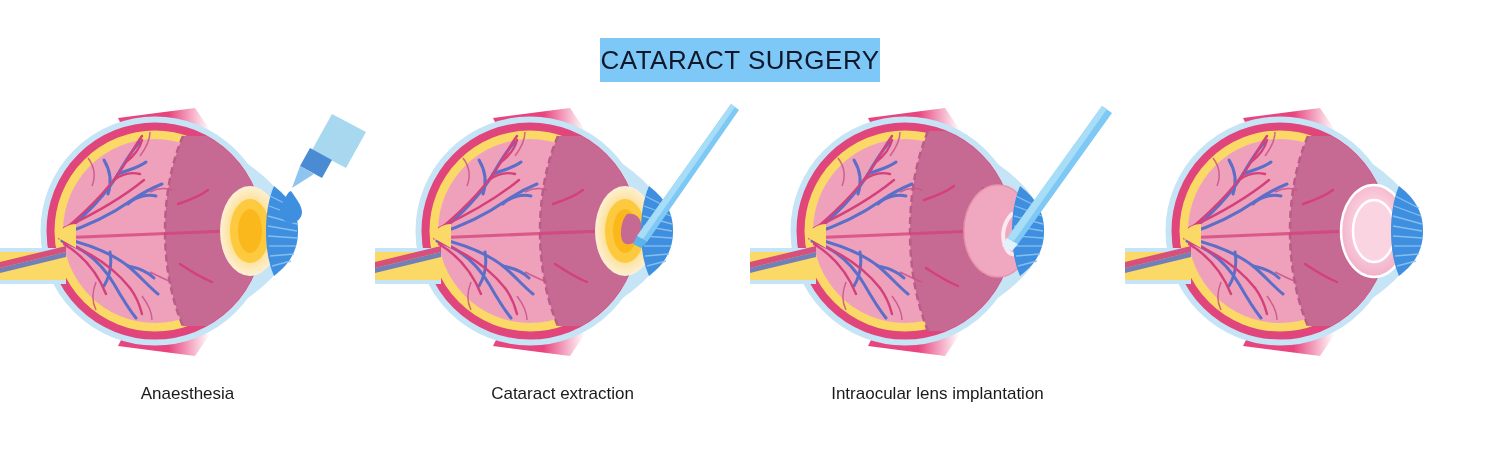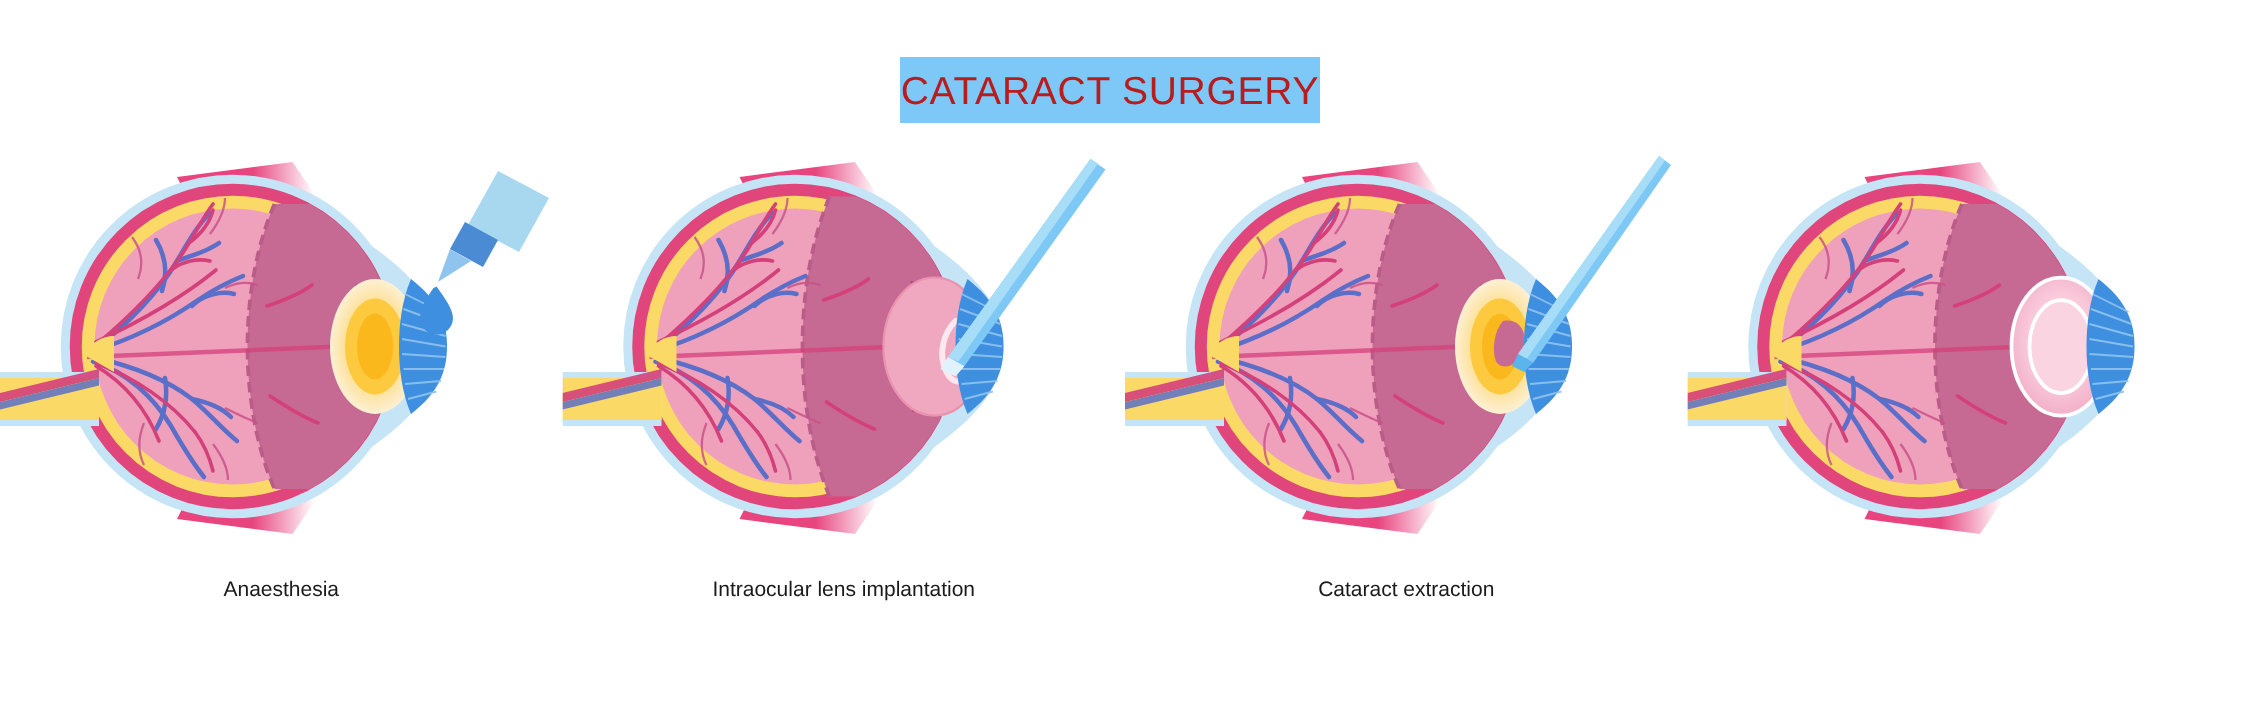--- a/index.html
+++ b/index.html
@@ -25,21 +25,21 @@
     background: #7dc8f7;
     display: flex;
     align-items: center;
     justify-content: center;
   }
   #title-text {
     font-family: "Liberation Sans", sans-serif;
     font-size: 26px;
     font-weight: 500;
     letter-spacing: 0.5px;
-    color: #b91c1c;
+    color: #0f172a;
     white-space: nowrap;
   }
 
   
   #steps-row {
     position: absolute;
     left: 0;
     top: 96px;
     width: 1500px;
     height: 330px;
@@ -61,21 +61,21 @@
     width: 375px;
     height: 270px;
   }
   .step-caption {
     position: absolute;
     left: 0;
     top: 288px;
     width: 375px;
     text-align: center;
     font-family: "Liberation Sans", sans-serif;
-    font-size: 14px;
+    font-size: 17px;
     font-weight: 400;
     color: #1a1a1a;
   }
 </style>
 </head>
 <body>
 
 <div id="title-banner">
   <span id="title-text">CATARACT SURGERY</span>
 </div>
@@ -214,140 +214,20 @@
         </g>
       </svg>
     </div>
     <div class="step-caption">Anaesthesia</div>
   </div>
 
   <div class="step">
     <div class="step-figure">
       <svg viewBox="0 0 375 270" xmlns="http://www.w3.org/2000/svg">
         <defs>
-          <linearGradient id="mus3" x1="0%" y1="0%" x2="100%" y2="0%">
-            <stop offset="0%" stop-color="#e8457f"></stop>
-            <stop offset="55%" stop-color="#e8457f"></stop>
-            <stop offset="100%" stop-color="#e8457f" stop-opacity="0"></stop>
-          </linearGradient>
-          <clipPath id="globe3">
-              <circle cx="155" cy="135" r="108"></circle>
-            </clipPath>
-        </defs>
-
-        <g>
-          <path d="M118,22 L195,12 L210,34 L130,46 Z" fill="url(#mus3)"></path>
-        </g>
-        <g>
-          <path d="M130,226 L210,238 L195,260 L118,250 Z" fill="url(#mus3)"></path>
-        </g>
-
-        <g>
-          <path d="M47,135 A108,108 0 1,1 263,135 A108,108 0 1,1 47,135 Z" fill="none" stroke="#c5e4f5" stroke-width="13"></path>
-          <path d="M243,72 C272,92 288,112 288,135 C288,158 272,178 243,198" fill="none" stroke="#c5e4f5" stroke-width="12"></path>
-          <path d="M236,84 C258,100 271,117 271,135 C271,153 258,170 236,186" fill="none" stroke="#eaf6fd" stroke-width="9"></path>
-        </g>
-
-        <circle cx="155" cy="135" r="104" fill="none" stroke="#e0457b" stroke-width="9"></circle>
-        <circle cx="155" cy="135" r="96" fill="none" stroke="#fbd966" stroke-width="9"></circle>
-        <circle cx="155" cy="135" r="92" fill="#efa0bb"></circle>
-
-        <g clip-path="url(#globe3)">
-          <path d="M178,35 C164,70 160,105 160,135 C160,165 164,200 178,235 L265,235 L265,35 Z" fill="#c66a94"></path>
-          <path d="M178,35 C164,70 160,105 160,135 C160,165 164,200 178,235" fill="none" stroke="#b95c87" stroke-width="2.5" stroke-dasharray="7 4"></path>
-          <path d="M58,142 L250,134" stroke="#d4407a" stroke-width="3" opacity="0.75"></path>
-
-          <g fill="none" stroke="#5b6fc8" stroke-width="3" stroke-linecap="round">
-            <path d="M62,138 C85,120 105,100 118,78 C126,64 132,54 140,46"></path>
-            <path d="M108,98 C112,86 110,74 104,64"></path>
-            <path d="M118,78 C128,74 138,72 146,66"></path>
-            <path d="M62,138 C88,130 112,118 132,104 C144,96 152,92 162,88"></path>
-            <path d="M128,108 C136,100 148,98 156,100"></path>
-            <path d="M62,142 C88,148 110,156 128,170 C140,180 148,190 158,198"></path>
-            <path d="M110,156 C112,168 110,180 104,190"></path>
-            <path d="M128,170 C138,172 148,176 154,182"></path>
-            <path d="M62,145 C84,152 102,168 114,188 C122,202 128,212 136,222"></path>
-          </g>
-          <g fill="none" stroke="#d4407a" stroke-width="2.4" stroke-linecap="round">
-            <path d="M64,134 C90,112 112,90 126,66 C132,56 136,48 142,40"></path>
-            <path d="M114,84 C122,78 132,76 140,78"></path>
-            <path d="M126,66 C134,60 140,52 142,44"></path>
-            <path d="M64,132 C94,118 122,102 144,84"></path>
-            <path d="M64,146 C90,156 114,172 130,192"></path>
-            <path d="M130,192 C136,200 140,210 142,218"></path>
-            <path d="M64,148 C84,160 98,178 106,198"></path>
-            <path d="M174,104 C186,100 196,96 204,90"></path>
-            <path d="M176,172 C188,180 198,186 208,190"></path>
-          </g>
-          <g fill="none" stroke="#c8538a" stroke-width="1.5" opacity="0.85">
-            <path d="M92,90 C96,80 94,70 88,62"></path>
-            <path d="M140,60 C146,52 150,44 150,36"></path>
-            <path d="M150,96 C158,92 166,92 172,94"></path>
-            <path d="M96,186 C92,196 92,206 96,214"></path>
-            <path d="M142,200 C148,208 152,216 152,224"></path>
-            <path d="M150,176 C158,180 166,184 172,186"></path>
-          </g>
-        </g>
-
-        <g>
-          <path d="M0,152 L66,152 L66,188 L0,188 Z" fill="#c5e4f5"></path>
-          <path d="M0,156 L66,156 L66,184 L0,184 Z" fill="#fbd966"></path>
-          <path d="M0,166 L66,150 L66,156 L0,172 Z" fill="#d4407a" opacity="0.9"></path>
-          <path d="M0,172 L66,156 L66,161 L0,177 Z" fill="#5b6fc8" opacity="0.85"></path>
-          <path d="M55,140 C62,132 68,128 76,128 L76,152 Z" fill="#fbd966"></path>
-        </g>
-
-        <g stroke="#b03a6c" stroke-width="1.2" opacity="0.8">
-          <path d="M232,92 L258,97"></path>
-            <path d="M231,98 L258,102"></path>
-            <path d="M231,104 L258,107"></path>
-          <path d="M231,110 L258,112"></path>
-            <path d="M231,116 L258,117"></path>
-          <path d="M231,154 L258,153"></path>
-            <path d="M231,160 L258,158"></path>
-            <path d="M231,166 L258,163"></path>
-          <path d="M232,172 L258,168"></path>
-            <path d="M233,178 L258,173"></path>
-        </g>
-
-        <g>
-          <ellipse cx="248" cy="135" rx="34" ry="46" fill="#f0a8c0"></ellipse>
-          <ellipse cx="248" cy="135" rx="34" ry="46" fill="none" stroke="#e993ae" stroke-width="1.5"></ellipse>
-
-          <path d="M262,118 C254,126 250,140 256,152 C260,160 266,160 268,154" fill="none" stroke="#fde8ef" stroke-width="4" stroke-linecap="round"></path>
-        </g>
-
-        <g>
-          <path d="M270,90 C288,104 294,118 294,135 C294,152 288,166 270,180 C264,166 262,150 262,135 C262,120 264,104 270,90 Z" fill="#3f8fe0"></path>
-          <g stroke="#8fc4ee" stroke-width="1.3" opacity="0.9">
-            <path d="M266,100 L290,112"></path>
-              <path d="M265,110 L292,120"></path>
-              <path d="M264,120 L293,128"></path>
-            <path d="M264,130 L293,135"></path>
-              <path d="M264,140 L293,142"></path>
-              <path d="M265,150 L292,150"></path>
-            <path d="M266,160 L290,158"></path>
-              <path d="M268,170 L287,165"></path>
-          </g>
-        </g>
-
-        <g>
-          <path d="M352,10 L362,17 L268,148 L257,142 Z" fill="#7ec8f5"></path>
-          <path d="M352,10 L357,13 L264,145 L257,142 Z" fill="#a8ddf8"></path>
-          <path d="M268,148 L257,142 L252,150 L262,155 Z" fill="#dff2fd"></path>
-        </g>
-      </svg>
-    </div>
-    <div class="step-caption">Intraocular lens implantation</div>
-  </div>
-
-  <div class="step">
-    <div class="step-figure">
-      <svg viewBox="0 0 375 270" xmlns="http://www.w3.org/2000/svg">
-        <defs>
           <radialGradient id="cat2" cx="50%" cy="50%" r="50%">
             <stop offset="0%" stop-color="#fbb81c"></stop>
             <stop offset="42%" stop-color="#fcc93f"></stop>
             <stop offset="70%" stop-color="#fde3a0"></stop>
             <stop offset="100%" stop-color="#fdf0d4"></stop>
           </radialGradient>
           <linearGradient id="mus2" x1="0%" y1="0%" x2="100%" y2="0%">
             <stop offset="0%" stop-color="#e8457f"></stop>
             <stop offset="55%" stop-color="#e8457f"></stop>
             <stop offset="100%" stop-color="#e8457f" stop-opacity="0"></stop>
@@ -454,20 +334,140 @@
         </g>
 
         <g>
           <path d="M356,8 L364,14 L272,146 L262,140 Z" fill="#7ec8f5"></path>
           <path d="M356,8 L360,11 L268,143 L262,140 Z" fill="#a8ddf8"></path>
           <path d="M272,146 L262,140 L258,148 L266,152 Z" fill="#5bb4ec"></path>
         </g>
       </svg>
     </div>
     <div class="step-caption">Cataract extraction</div>
+  </div>
+
+  <div class="step">
+    <div class="step-figure">
+      <svg viewBox="0 0 375 270" xmlns="http://www.w3.org/2000/svg">
+        <defs>
+          <linearGradient id="mus3" x1="0%" y1="0%" x2="100%" y2="0%">
+            <stop offset="0%" stop-color="#e8457f"></stop>
+            <stop offset="55%" stop-color="#e8457f"></stop>
+            <stop offset="100%" stop-color="#e8457f" stop-opacity="0"></stop>
+          </linearGradient>
+          <clipPath id="globe3">
+              <circle cx="155" cy="135" r="108"></circle>
+            </clipPath>
+        </defs>
+
+        <g>
+          <path d="M118,22 L195,12 L210,34 L130,46 Z" fill="url(#mus3)"></path>
+        </g>
+        <g>
+          <path d="M130,226 L210,238 L195,260 L118,250 Z" fill="url(#mus3)"></path>
+        </g>
+
+        <g>
+          <path d="M47,135 A108,108 0 1,1 263,135 A108,108 0 1,1 47,135 Z" fill="none" stroke="#c5e4f5" stroke-width="13"></path>
+          <path d="M243,72 C272,92 288,112 288,135 C288,158 272,178 243,198" fill="none" stroke="#c5e4f5" stroke-width="12"></path>
+          <path d="M236,84 C258,100 271,117 271,135 C271,153 258,170 236,186" fill="none" stroke="#eaf6fd" stroke-width="9"></path>
+        </g>
+
+        <circle cx="155" cy="135" r="104" fill="none" stroke="#e0457b" stroke-width="9"></circle>
+        <circle cx="155" cy="135" r="96" fill="none" stroke="#fbd966" stroke-width="9"></circle>
+        <circle cx="155" cy="135" r="92" fill="#efa0bb"></circle>
+
+        <g clip-path="url(#globe3)">
+          <path d="M178,35 C164,70 160,105 160,135 C160,165 164,200 178,235 L265,235 L265,35 Z" fill="#c66a94"></path>
+          <path d="M178,35 C164,70 160,105 160,135 C160,165 164,200 178,235" fill="none" stroke="#b95c87" stroke-width="2.5" stroke-dasharray="7 4"></path>
+          <path d="M58,142 L250,134" stroke="#d4407a" stroke-width="3" opacity="0.75"></path>
+
+          <g fill="none" stroke="#5b6fc8" stroke-width="3" stroke-linecap="round">
+            <path d="M62,138 C85,120 105,100 118,78 C126,64 132,54 140,46"></path>
+            <path d="M108,98 C112,86 110,74 104,64"></path>
+            <path d="M118,78 C128,74 138,72 146,66"></path>
+            <path d="M62,138 C88,130 112,118 132,104 C144,96 152,92 162,88"></path>
+            <path d="M128,108 C136,100 148,98 156,100"></path>
+            <path d="M62,142 C88,148 110,156 128,170 C140,180 148,190 158,198"></path>
+            <path d="M110,156 C112,168 110,180 104,190"></path>
+            <path d="M128,170 C138,172 148,176 154,182"></path>
+            <path d="M62,145 C84,152 102,168 114,188 C122,202 128,212 136,222"></path>
+          </g>
+          <g fill="none" stroke="#d4407a" stroke-width="2.4" stroke-linecap="round">
+            <path d="M64,134 C90,112 112,90 126,66 C132,56 136,48 142,40"></path>
+            <path d="M114,84 C122,78 132,76 140,78"></path>
+            <path d="M126,66 C134,60 140,52 142,44"></path>
+            <path d="M64,132 C94,118 122,102 144,84"></path>
+            <path d="M64,146 C90,156 114,172 130,192"></path>
+            <path d="M130,192 C136,200 140,210 142,218"></path>
+            <path d="M64,148 C84,160 98,178 106,198"></path>
+            <path d="M174,104 C186,100 196,96 204,90"></path>
+            <path d="M176,172 C188,180 198,186 208,190"></path>
+          </g>
+          <g fill="none" stroke="#c8538a" stroke-width="1.5" opacity="0.85">
+            <path d="M92,90 C96,80 94,70 88,62"></path>
+            <path d="M140,60 C146,52 150,44 150,36"></path>
+            <path d="M150,96 C158,92 166,92 172,94"></path>
+            <path d="M96,186 C92,196 92,206 96,214"></path>
+            <path d="M142,200 C148,208 152,216 152,224"></path>
+            <path d="M150,176 C158,180 166,184 172,186"></path>
+          </g>
+        </g>
+
+        <g>
+          <path d="M0,152 L66,152 L66,188 L0,188 Z" fill="#c5e4f5"></path>
+          <path d="M0,156 L66,156 L66,184 L0,184 Z" fill="#fbd966"></path>
+          <path d="M0,166 L66,150 L66,156 L0,172 Z" fill="#d4407a" opacity="0.9"></path>
+          <path d="M0,172 L66,156 L66,161 L0,177 Z" fill="#5b6fc8" opacity="0.85"></path>
+          <path d="M55,140 C62,132 68,128 76,128 L76,152 Z" fill="#fbd966"></path>
+        </g>
+
+        <g stroke="#b03a6c" stroke-width="1.2" opacity="0.8">
+          <path d="M232,92 L258,97"></path>
+            <path d="M231,98 L258,102"></path>
+            <path d="M231,104 L258,107"></path>
+          <path d="M231,110 L258,112"></path>
+            <path d="M231,116 L258,117"></path>
+          <path d="M231,154 L258,153"></path>
+            <path d="M231,160 L258,158"></path>
+            <path d="M231,166 L258,163"></path>
+          <path d="M232,172 L258,168"></path>
+            <path d="M233,178 L258,173"></path>
+        </g>
+
+        <g>
+          <ellipse cx="248" cy="135" rx="34" ry="46" fill="#f0a8c0"></ellipse>
+          <ellipse cx="248" cy="135" rx="34" ry="46" fill="none" stroke="#e993ae" stroke-width="1.5"></ellipse>
+
+          <path d="M262,118 C254,126 250,140 256,152 C260,160 266,160 268,154" fill="none" stroke="#fde8ef" stroke-width="4" stroke-linecap="round"></path>
+        </g>
+
+        <g>
+          <path d="M270,90 C288,104 294,118 294,135 C294,152 288,166 270,180 C264,166 262,150 262,135 C262,120 264,104 270,90 Z" fill="#3f8fe0"></path>
+          <g stroke="#8fc4ee" stroke-width="1.3" opacity="0.9">
+            <path d="M266,100 L290,112"></path>
+              <path d="M265,110 L292,120"></path>
+              <path d="M264,120 L293,128"></path>
+            <path d="M264,130 L293,135"></path>
+              <path d="M264,140 L293,142"></path>
+              <path d="M265,150 L292,150"></path>
+            <path d="M266,160 L290,158"></path>
+              <path d="M268,170 L287,165"></path>
+          </g>
+        </g>
+
+        <g>
+          <path d="M352,10 L362,17 L268,148 L257,142 Z" fill="#7ec8f5"></path>
+          <path d="M352,10 L357,13 L264,145 L257,142 Z" fill="#a8ddf8"></path>
+          <path d="M268,148 L257,142 L252,150 L262,155 Z" fill="#dff2fd"></path>
+        </g>
+      </svg>
+    </div>
+    <div class="step-caption">Intraocular lens implantation</div>
   </div>
 
   <div class="step">
     <div class="step-figure">
       <svg viewBox="0 0 375 270" xmlns="http://www.w3.org/2000/svg">
         <defs>
           <linearGradient id="mus4" x1="0%" y1="0%" x2="100%" y2="0%">
             <stop offset="0%" stop-color="#e8457f"></stop>
             <stop offset="55%" stop-color="#e8457f"></stop>
             <stop offset="100%" stop-color="#e8457f" stop-opacity="0"></stop>

